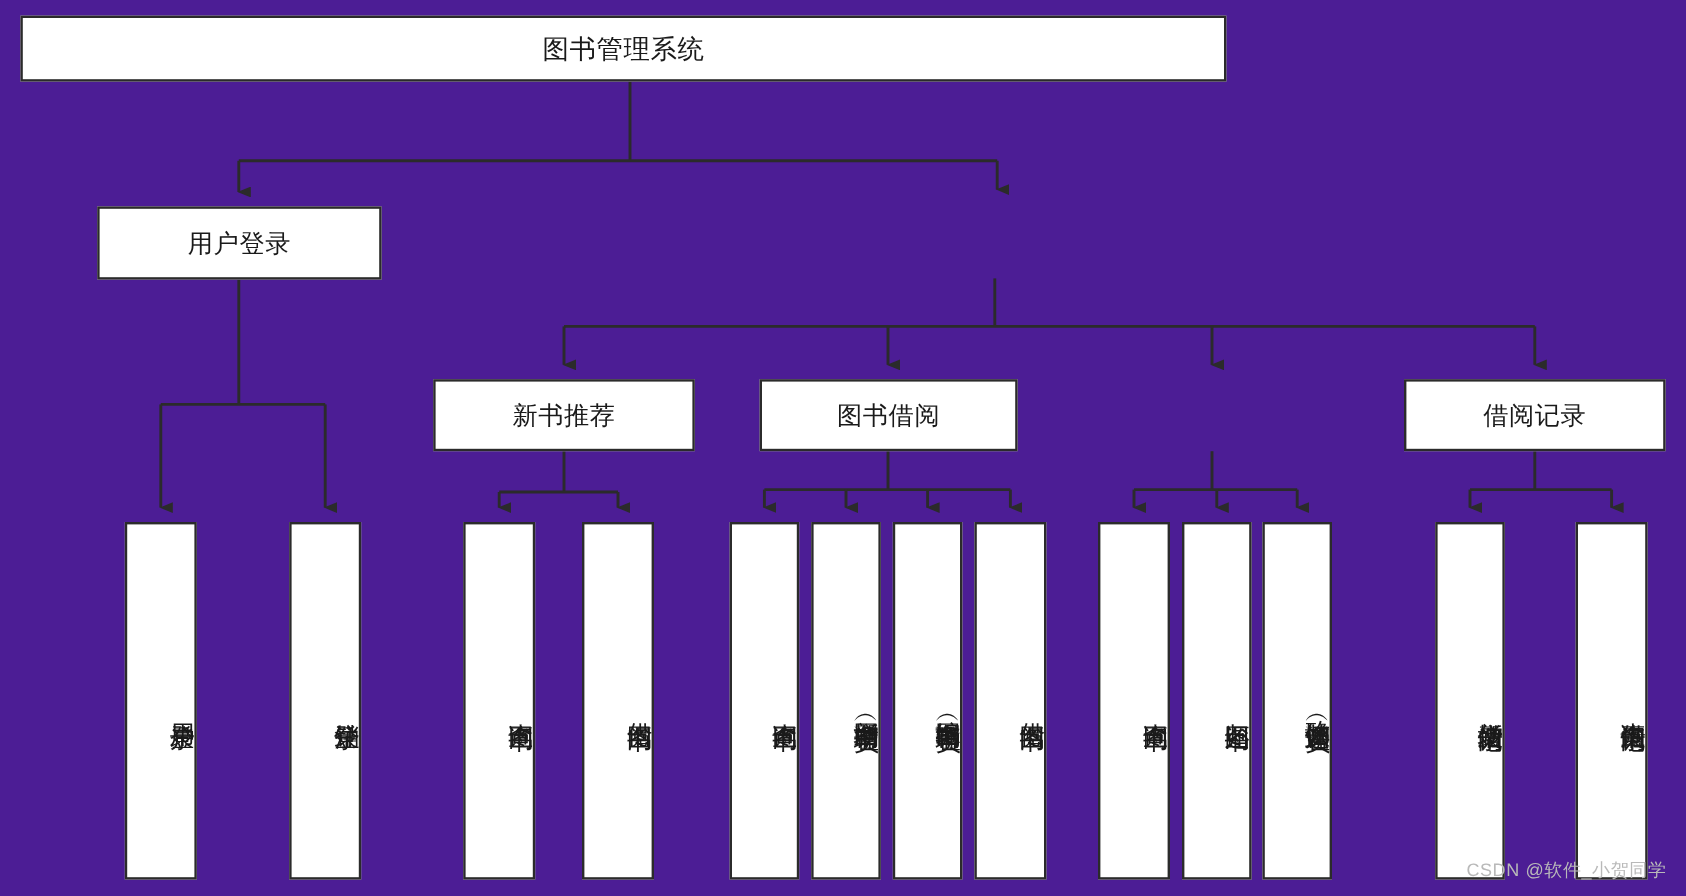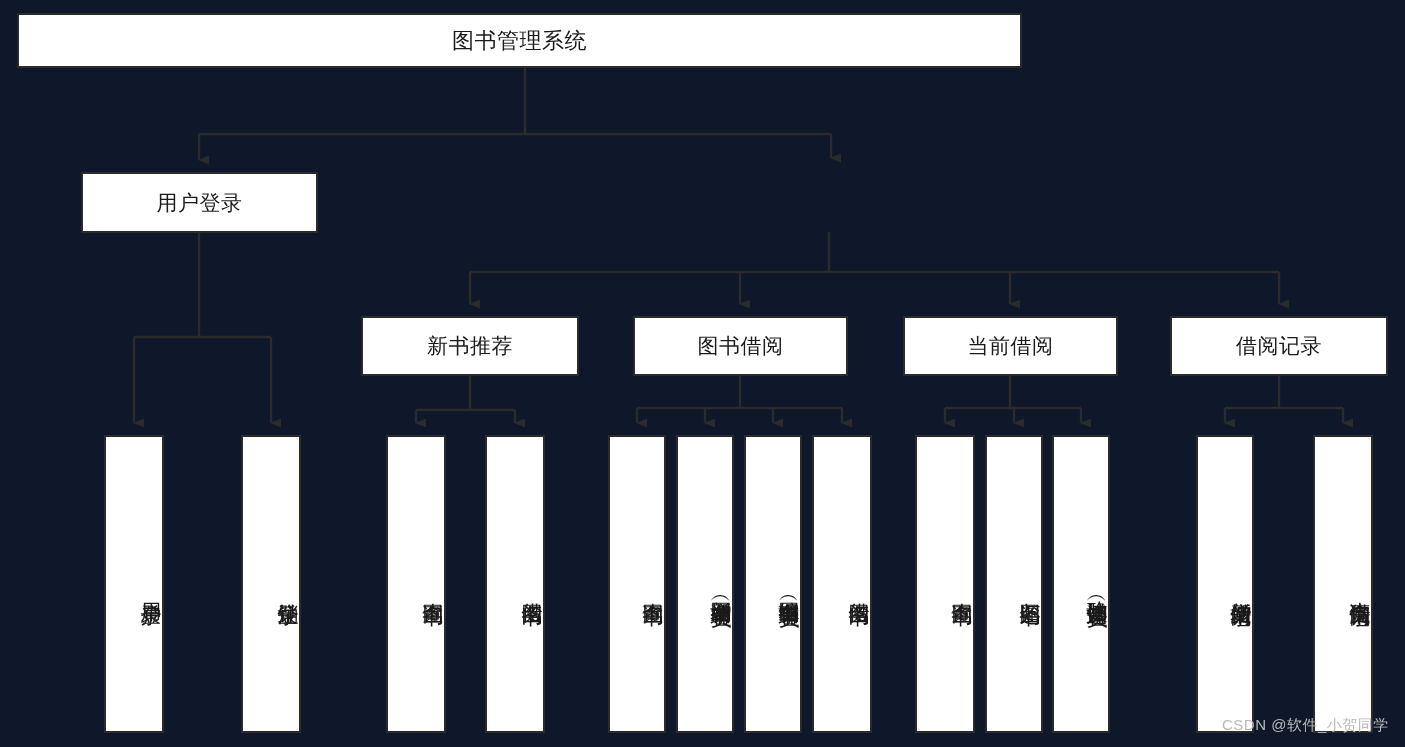--- a/index.html
+++ b/index.html
@@ -7,21 +7,21 @@
     padding: 0;
     background: #ffffff;
   }
   body {
     font-family: "Liberation Sans", "DejaVu Sans", sans-serif;
   }
   #canvas {
     position: relative;
     width: 1405px;
     height: 747px;
-    background: #0f172a;
+    background: #4c1d95;
     overflow: hidden;
   }
   svg#edges {
     position: absolute;
     left: 0;
     top: 0;
     width: 1405px;
     height: 747px;
   }
   .node {
@@ -132,23 +132,20 @@
   <div class="node horizontal" style="left:81px; top:172px; width:237px; height:61px;">
     <span>用户登录</span>
   </div>
 
   <div class="node horizontal" style="left:361px; top:316px; width:218px; height:60px;">
     <span>新书推荐</span>
   </div>
   <div class="node horizontal" style="left:633px; top:316px; width:215px; height:60px;align-items:center;">
     <span>图书借阅</span>
   </div>
-  <div class="node horizontal" style="left:903px; top:316px; width:215px; height:60px;">
-    <span>当前借阅</span>
-  </div>
   <div class="node horizontal" style="left:1170px; top:316px; width:218px; height:60px;">
     <span>借阅记录</span>
   </div>
 
   <div class="node vertical" style="left:104px; top:435px; width:60px; height:298px;">
     <span class="vtext">用户登录</span>
   </div>
   <div class="node vertical" style="left:241px; top:435px; width:60px; height:298px;">
     <span class="vtext">注销登录</span>
   </div>

